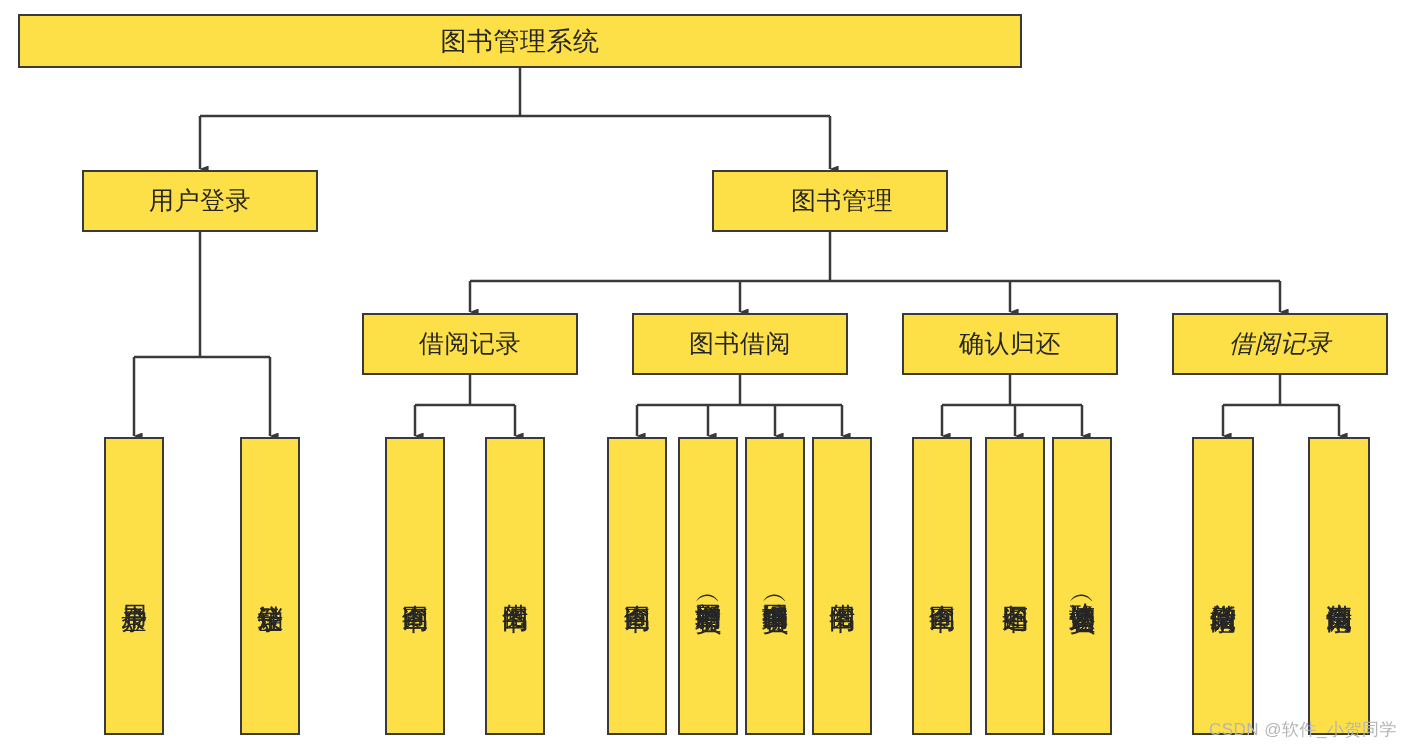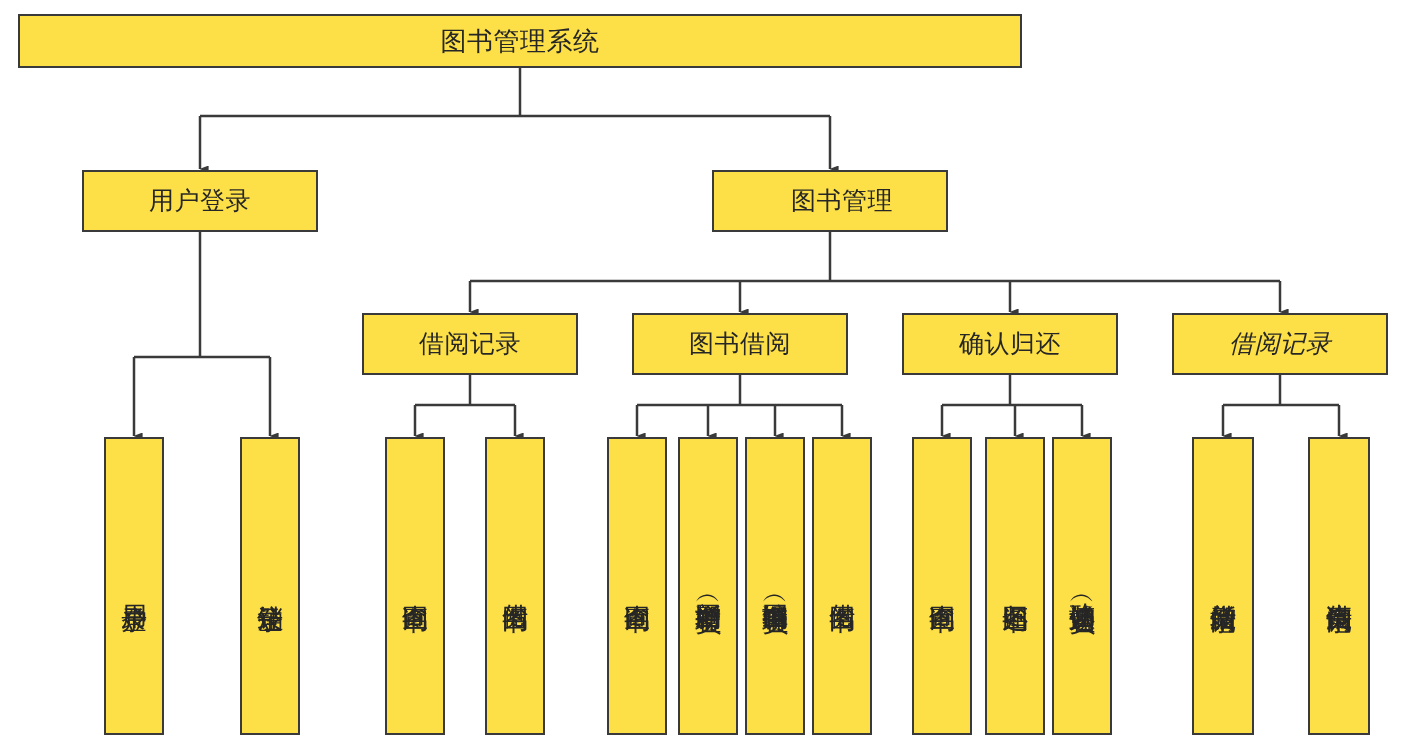--- a/index.html
+++ b/index.html
@@ -171,13 +171,14 @@
         <span class="node-label-v">确认归还（管理员）</span>
       </div>
       <div class="node-box leaf vert" style="left: 1192px; top: 437px; width: 62px; height: 298px;">
         <span class="node-label-v">新增借阅记录</span>
       </div>
       <div class="node-box leaf vert" style="left: 1308px; top: 437px; width: 62px; height: 298px;">
         <span class="node-label-v">查询借阅记录</span>
       </div>
     </div>
 
+  <div class="watermark">CSDN @软件_小贺同学</div>
 </div>
 
 </body></html>

